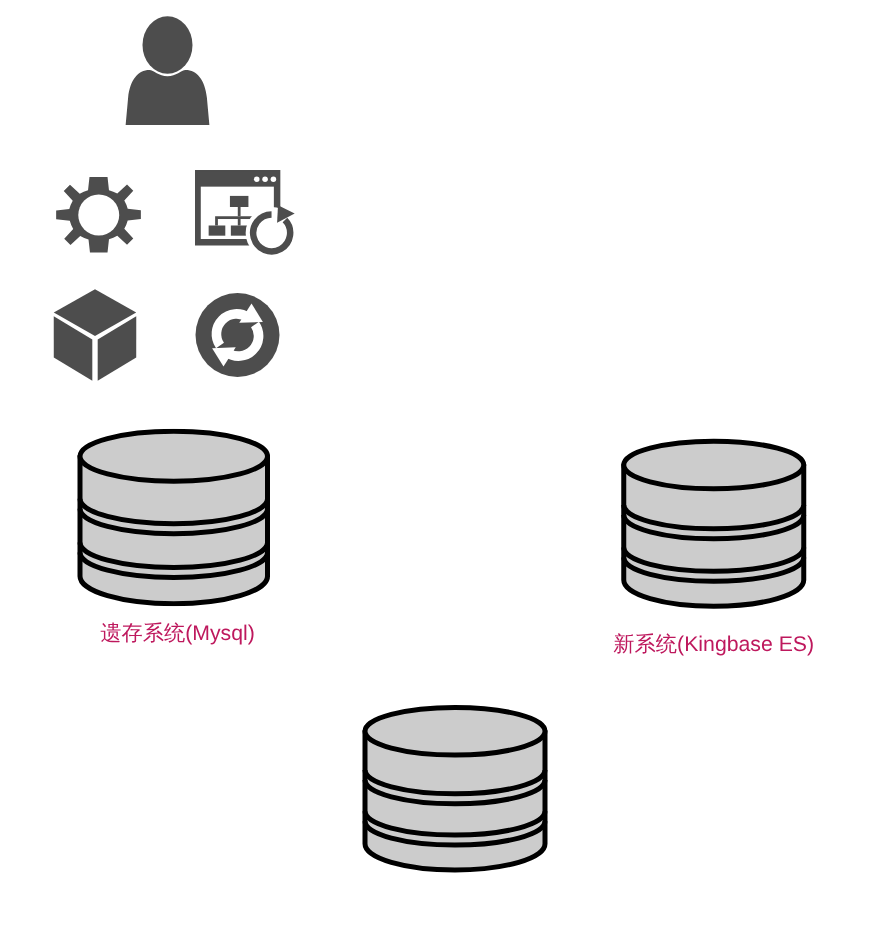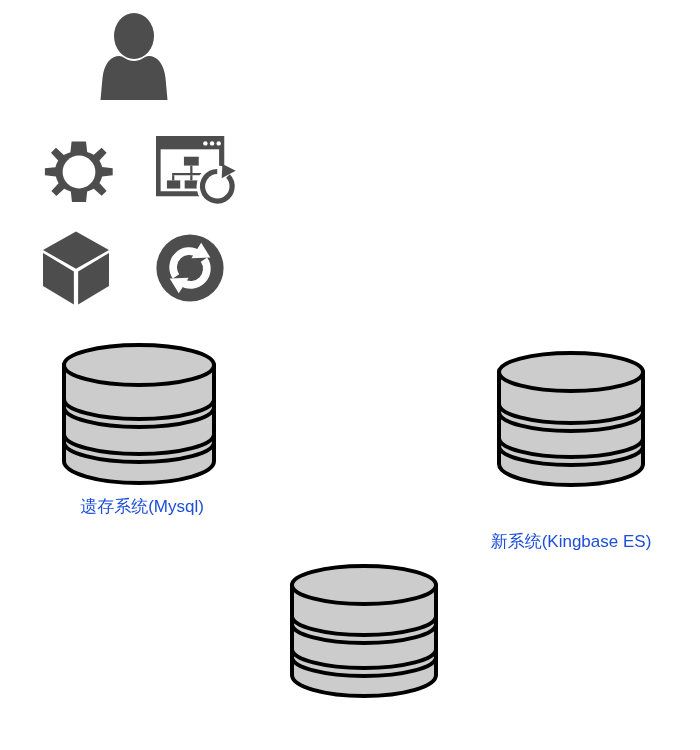--- a/index.html
+++ b/index.html
@@ -25,21 +25,21 @@
   }
   .icon-node svg { display: block; }
   .db-node { display: block; }
   .db-node svg { display: block; }
   .db-label {
     position: absolute;
     text-align: center;
     font-family: "Liberation Sans", "DejaVu Sans", sans-serif;
     font-size: 17px;
     line-height: 20px;
-    color: #1d4ed8;
+    color: #be185d;
     white-space: nowrap;
     user-select: none;
   }
 </style>
 </head>
 <body>
 
 <div class="canvas">
 
   <div class="node icon-node" style="left:95px; top:12px; width:78px; height:88px;">
@@ -143,21 +143,21 @@
   <div class="node db-node" style="left:495px; top:350px; width:152px; height:138px;">
     <svg width="152" height="138" viewBox="0 0 152 138" aria-hidden="true">
       <path d="M4 22 L4 114 A72 21 0 0 0 148 114 L148 22 Z" fill="#CCCCCC" stroke="#000000" stroke-width="4" stroke-linejoin="round"></path>
       <ellipse cx="76" cy="22" rx="72" ry="19" fill="#CCCCCC" stroke="#000000" stroke-width="4"></ellipse>
       <path d="M4 54 A72 19 0 0 0 148 54" fill="none" stroke="#000000" stroke-width="4"></path>
       <path d="M4 62 A72 19 0 0 0 148 62" fill="none" stroke="#000000" stroke-width="4"></path>
       <path d="M4 88 A72 19 0 0 0 148 88" fill="none" stroke="#000000" stroke-width="4"></path>
       <path d="M4 96 A72 19 0 0 0 148 96" fill="none" stroke="#000000" stroke-width="4"></path>
     </svg>
   </div>
-  <div class="db-label" style="left:441px; top:532px; width:260px;">新系统(Kingbase ES)</div>
+  <div class="db-label" style="left:441px; top:506px; width:260px;">新系统(Kingbase ES)</div>
 
   <div class="node db-node" style="left:288px; top:563px; width:152px; height:136px;">
     <svg width="152" height="136" viewBox="0 0 152 136" aria-hidden="true">
       <path d="M4 22 L4 112 A72 21 0 0 0 148 112 L148 22 Z" fill="#CCCCCC" stroke="#000000" stroke-width="4" stroke-linejoin="round"></path>
       <ellipse cx="76" cy="22" rx="72" ry="19" fill="#CCCCCC" stroke="#000000" stroke-width="4"></ellipse>
       <path d="M4 53 A72 19 0 0 0 148 53" fill="none" stroke="#000000" stroke-width="4"></path>
       <path d="M4 61 A72 19 0 0 0 148 61" fill="none" stroke="#000000" stroke-width="4"></path>
       <path d="M4 86 A72 19 0 0 0 148 86" fill="none" stroke="#000000" stroke-width="4"></path>
       <path d="M4 94 A72 19 0 0 0 148 94" fill="none" stroke="#000000" stroke-width="4"></path>
     </svg>

